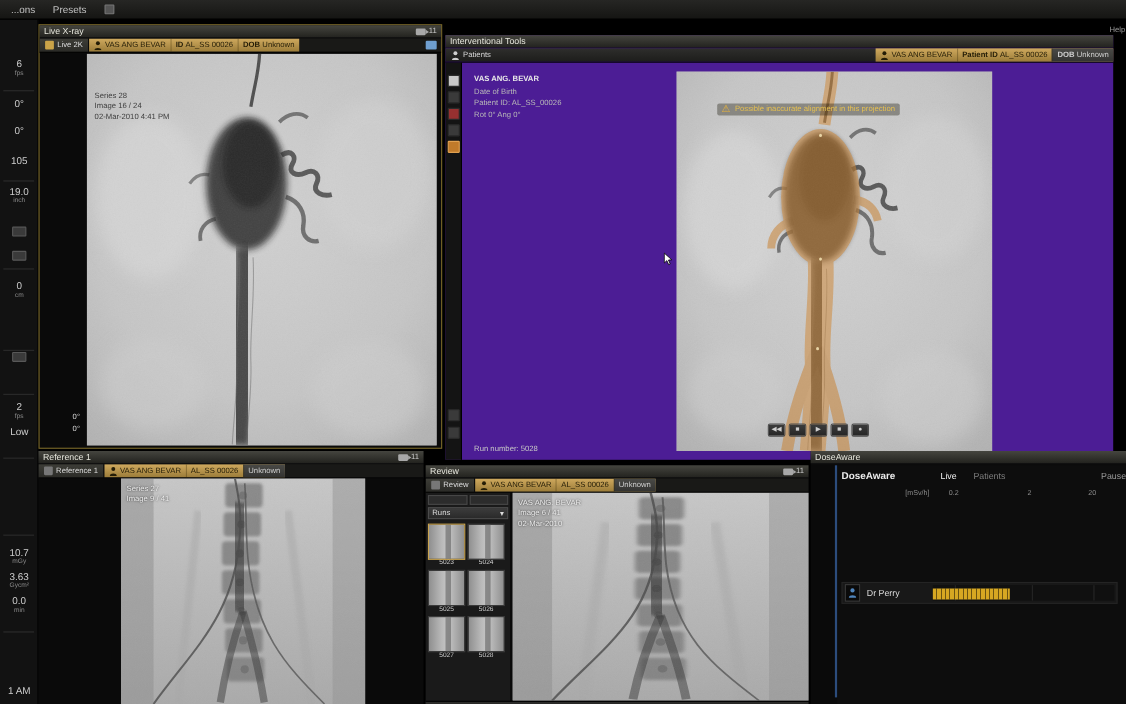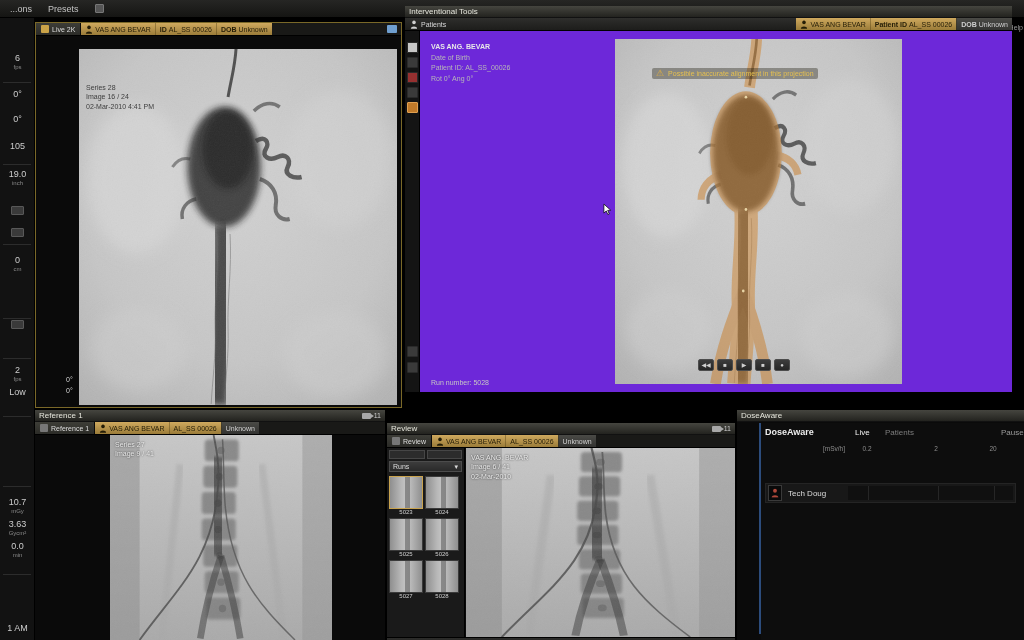--- a/index.html
+++ b/index.html
@@ -54,21 +54,21 @@
   .ovl.darktxt{color:#3d3d3d}
   .ovl.lighttxt{color:#ececec;text-shadow:0 0 2px rgba(0,0,0,.8)}
 
   
   .p-live{left:35px;top:22px;width:367px;height:386px;border:1px solid #7a6828}
   .lv-img{left:43px;top:26px;right:4px;bottom:2px}
   .lv-ovl{left:50px;top:60px}
   .lv-rot{left:30px;top:352px;color:#d6d6d6;font-size:7px;line-height:1.5}
 
   
-  .p-tools{left:405px;top:6px;width:607px;height:386px;background:#6d28d9}
+  .p-tools{left:405px;top:32px;width:607px;height:386px;background:#4c1d95}
   .it-patbar{height:13px;background:linear-gradient(#2e2e2c,#1d1d1b);display:flex;align-items:stretch;
              font-size:7px;color:#d8d8d8;border-bottom:1px solid #000;white-space:nowrap}
   .it-patbar .plabel{display:flex;align-items:center;gap:3px;padding:0 5px}
   .it-strip{position:absolute;left:0;top:25px;width:15px;bottom:0;background:#141414;border-right:1px solid #000}
   .it-ico{position:absolute;left:2px;width:11px;height:11px;border-radius:1px;background:#3a3a3a;border:1px solid #2a2a2a}
   .it-ico.white{background:#c8c8c8}
   .it-ico.orange{background:#c07a2a;border-color:#e0a050}
   .it-ico.red{background:#963030}
   .it-info{position:absolute;left:26px;top:36px;font-size:7px;color:#b8b8b8;line-height:1.5}
   .it-info .nm{color:#e8e8e8;font-weight:bold}
@@ -310,20 +310,26 @@
     <div class="sb-div" style="top:340px"></div>
       <div class="sb-div" style="top:398px"></div>
     <div class="sb-div" style="top:468px"></div>
       <div class="sb-div" style="top:556px"></div>
     <span class="sb-ico" style="top:188px"></span>
     <span class="sb-ico" style="top:210px"></span>
     <span class="sb-ico" style="top:302px"></span>
   </div>
 
   <div class="panel p-live">
+    <div class="phdr">
+      <span>Live X-ray</span>
+      <span class="sp"></span>
+      <span class="cam"></span>
+      <span class="cnt">11</span>
+    </div>
     <div class="tabbar">
       <div class="tab">
         <span class="tico gold"></span>
         <span>Live 2K</span>
       </div>
       <div class="pbanner">
         <span class="pbseg">
             <span class="persico">
               <svg viewBox="0 0 10 12">
                 <use href="#sym-person" fill="#241d07" color="#241d07"></use>
@@ -574,29 +580,29 @@
     <div class="da-blue"></div>
     <span class="da-h-title">DoseAware</span>
     <span class="da-tab-live">Live</span>
     <span class="da-tab-ref">Patients</span>
     <span class="da-pause">Pause</span>
     <span class="da-unit">[mSv/h]</span>
     <span class="da-s ds0">0.2</span>
     <span class="da-s ds1">2</span>
     <span class="da-s ds2">20</span>
 
-    <div class="da-row r2">
-      <span class="da-av" style="color: rgb(176, 72, 58);">
+    <div class="da-row r4">
+      <span class="da-av" style="color: rgb(79, 132, 188);">
           <svg viewBox="0 0 10 12">
             <use href="#sym-person"></use>
           </svg>
         </span>
-      <span class="da-name">Tech Doug</span>
+      <span class="da-name">Dr Perry</span>
       <span class="da-bararea">
         <i class="tick t1"></i>
           <i class="tick t2"></i>
           <i class="tick t3"></i>
-        <span class="da-bar" style="width: 0px; background-color: rgb(106, 168, 46);"></span>
+        <span class="da-bar" style="width: 70px; background-color: rgb(214, 167, 34);"></span>
       </span>
     </div>
   </div>
 
 </div>
 
 </body></html>

